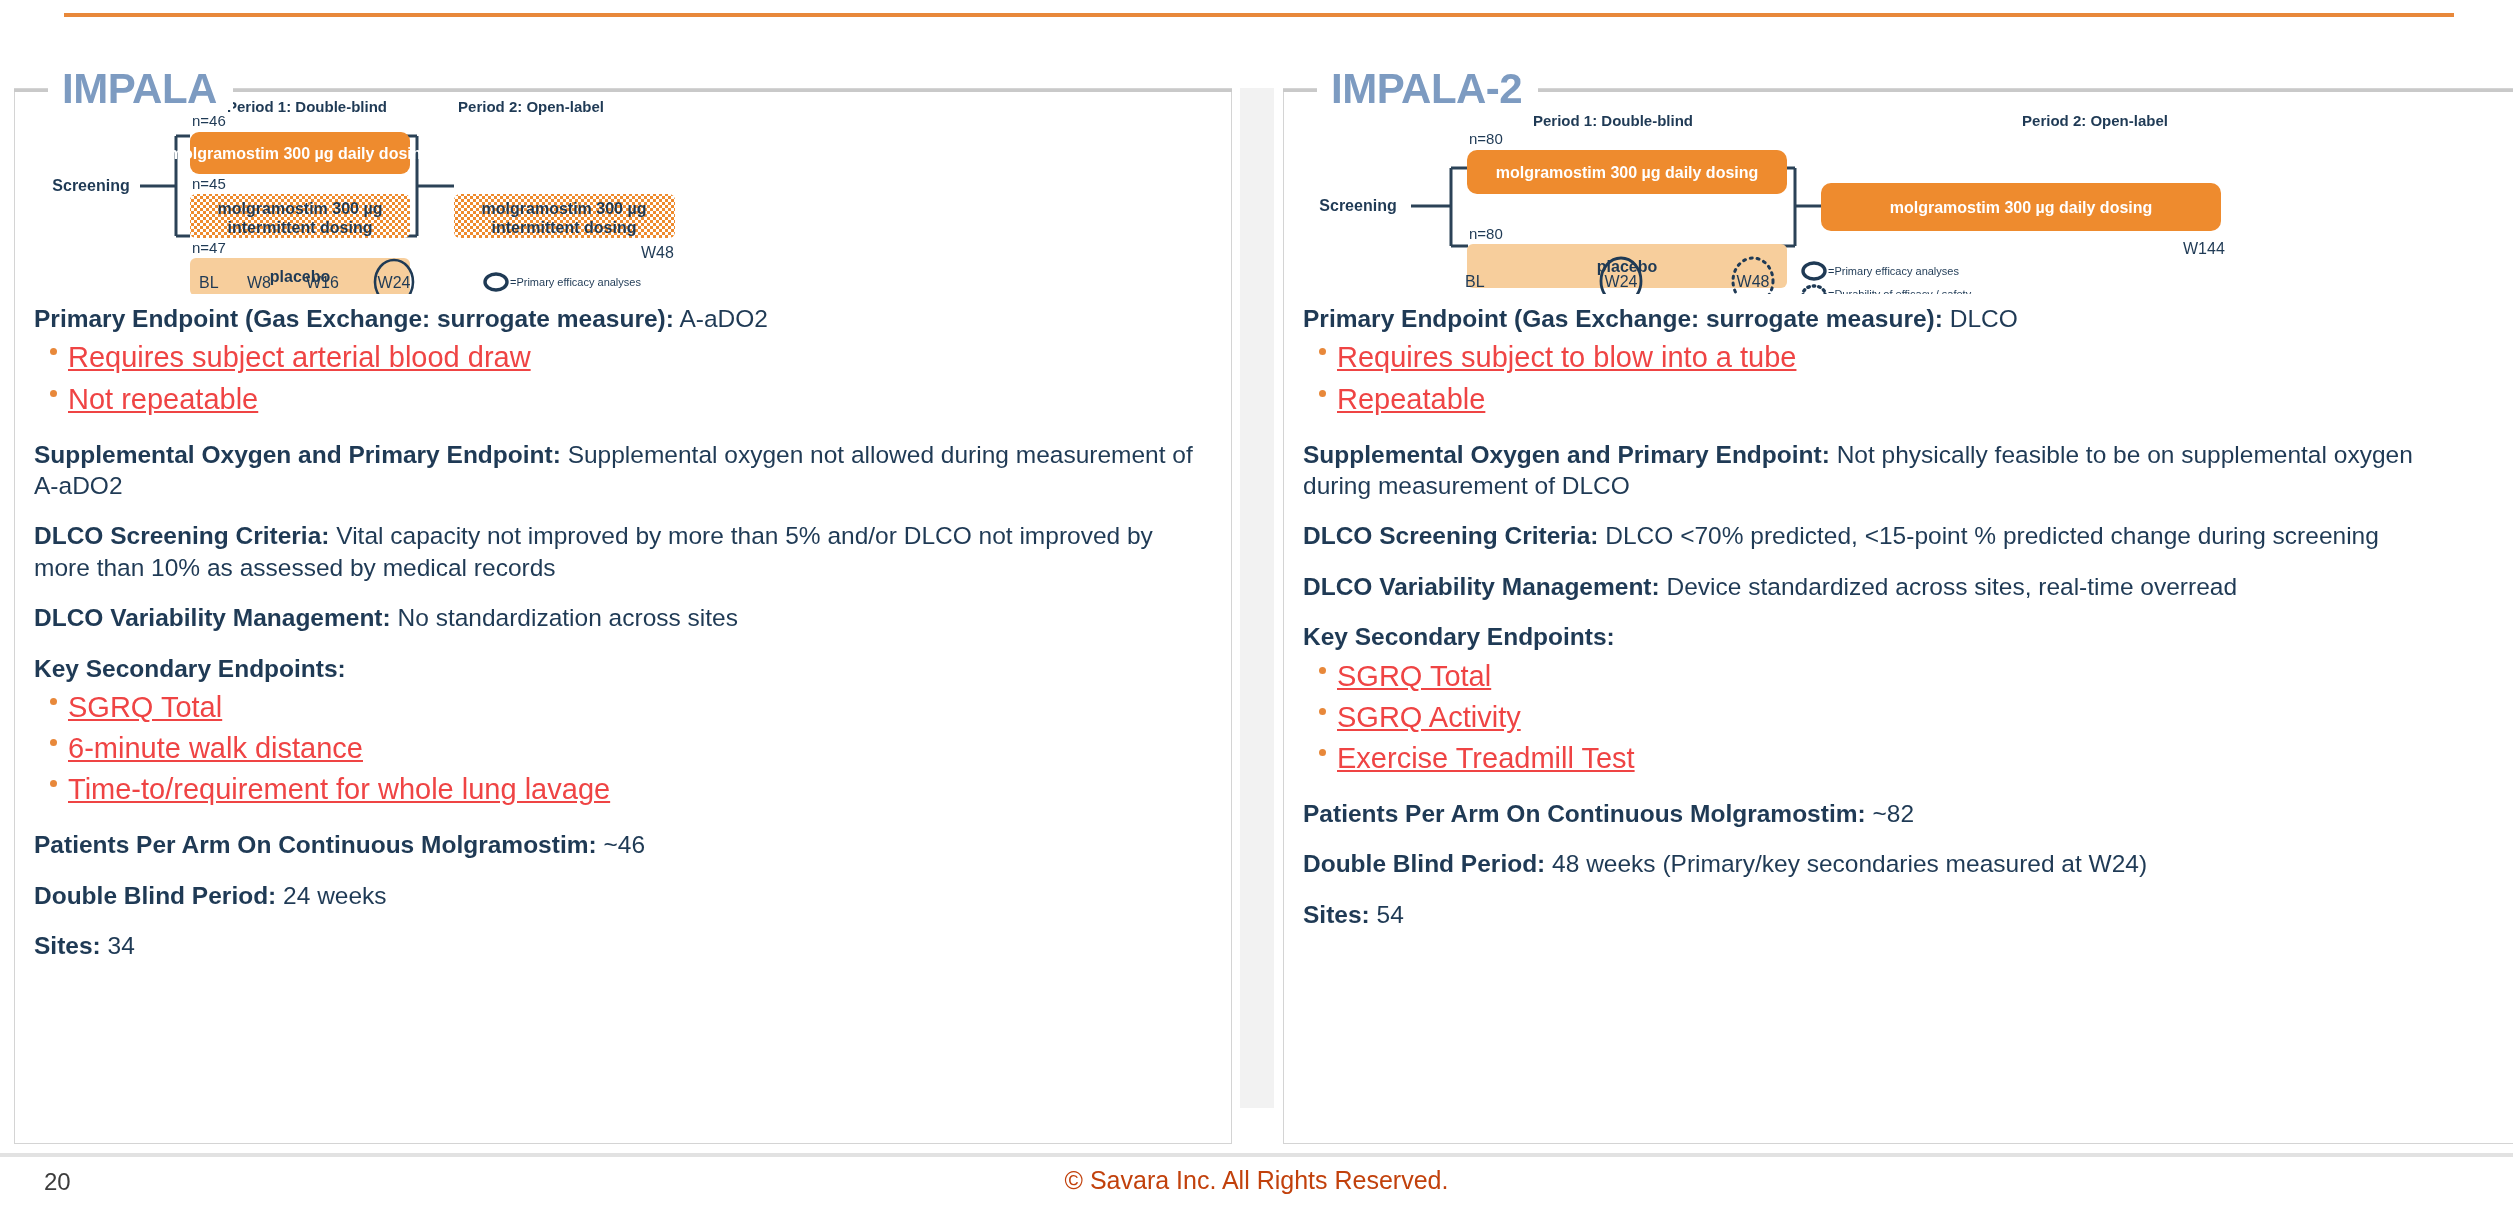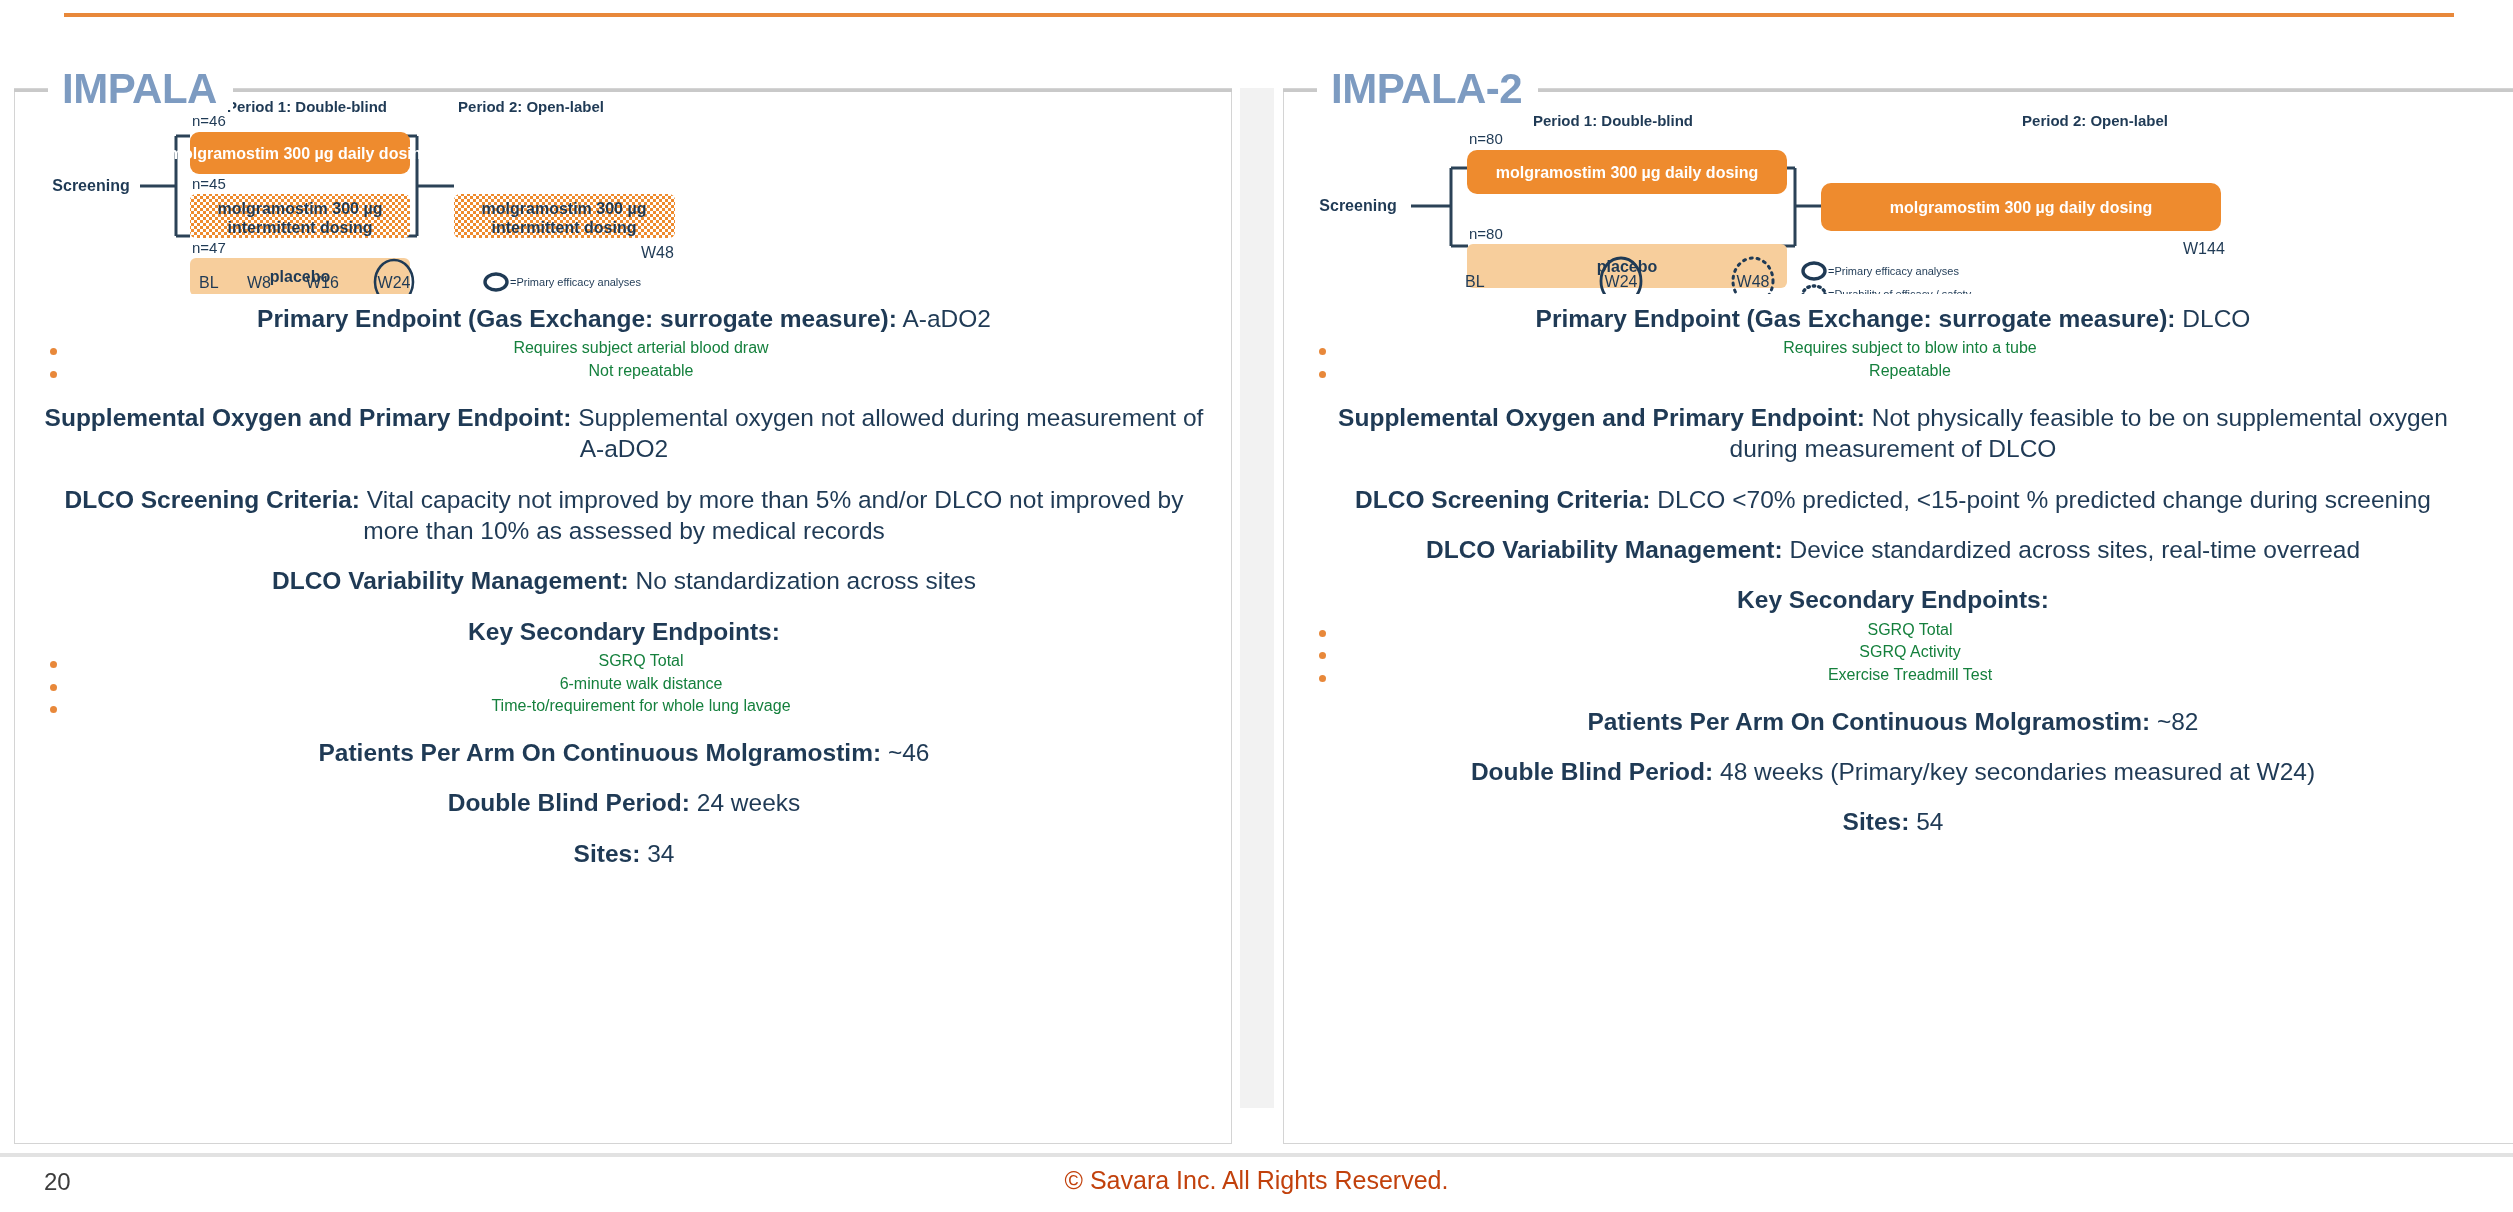--- a/index.html
+++ b/index.html
@@ -41,30 +41,31 @@
     background:#fff; line-height:1; white-space:nowrap; flex:0 0 auto;
   }
   .title-line { height:3px; background:#C9C9C9; flex:1 1 auto; margin-top:2px; }
 
   
   .schema { position:absolute; left:0; top:30px; width:100%; height:206px; }
   .schema svg { display:block; }
 
   
   .body-text { position:absolute; left:20px; top:245px; width:1180px; }
-  .blk { margin-bottom:19px;text-align:center; }
+  .blk { margin-bottom:19px; }
   .blk .hd {
     font-size:24.5px; color:#1F3A55; line-height:1.28;
   }
   .blk .hd b { font-weight:bold; }
   .blk .hd .val { font-weight:normal; }
   ul.bul { list-style:none; margin:3px 0 0 0; padding:0; }
   ul.bul li {
-    position:relative; padding-left:34px; font-size:16px; color:#15803d;
+    position:relative; padding-left:34px; font-size:29px; color:#ef4444;
     line-height:1.42;
+    text-decoration:underline;
   }
   ul.bul li::before {
     content:""; position:absolute; left:16px; top:11px;
     width:7px; height:7px; border-radius:50%; background:#E8883A;
   }
 
   
   .footer-rule { position:absolute; left:0; top:1153px; width:2513px; height:4px; background:#E2E2E2; }
   .page-num { position:absolute; left:44px; top:1168px; font-size:24px; color:#3C3C3C; }
   .copyright {

